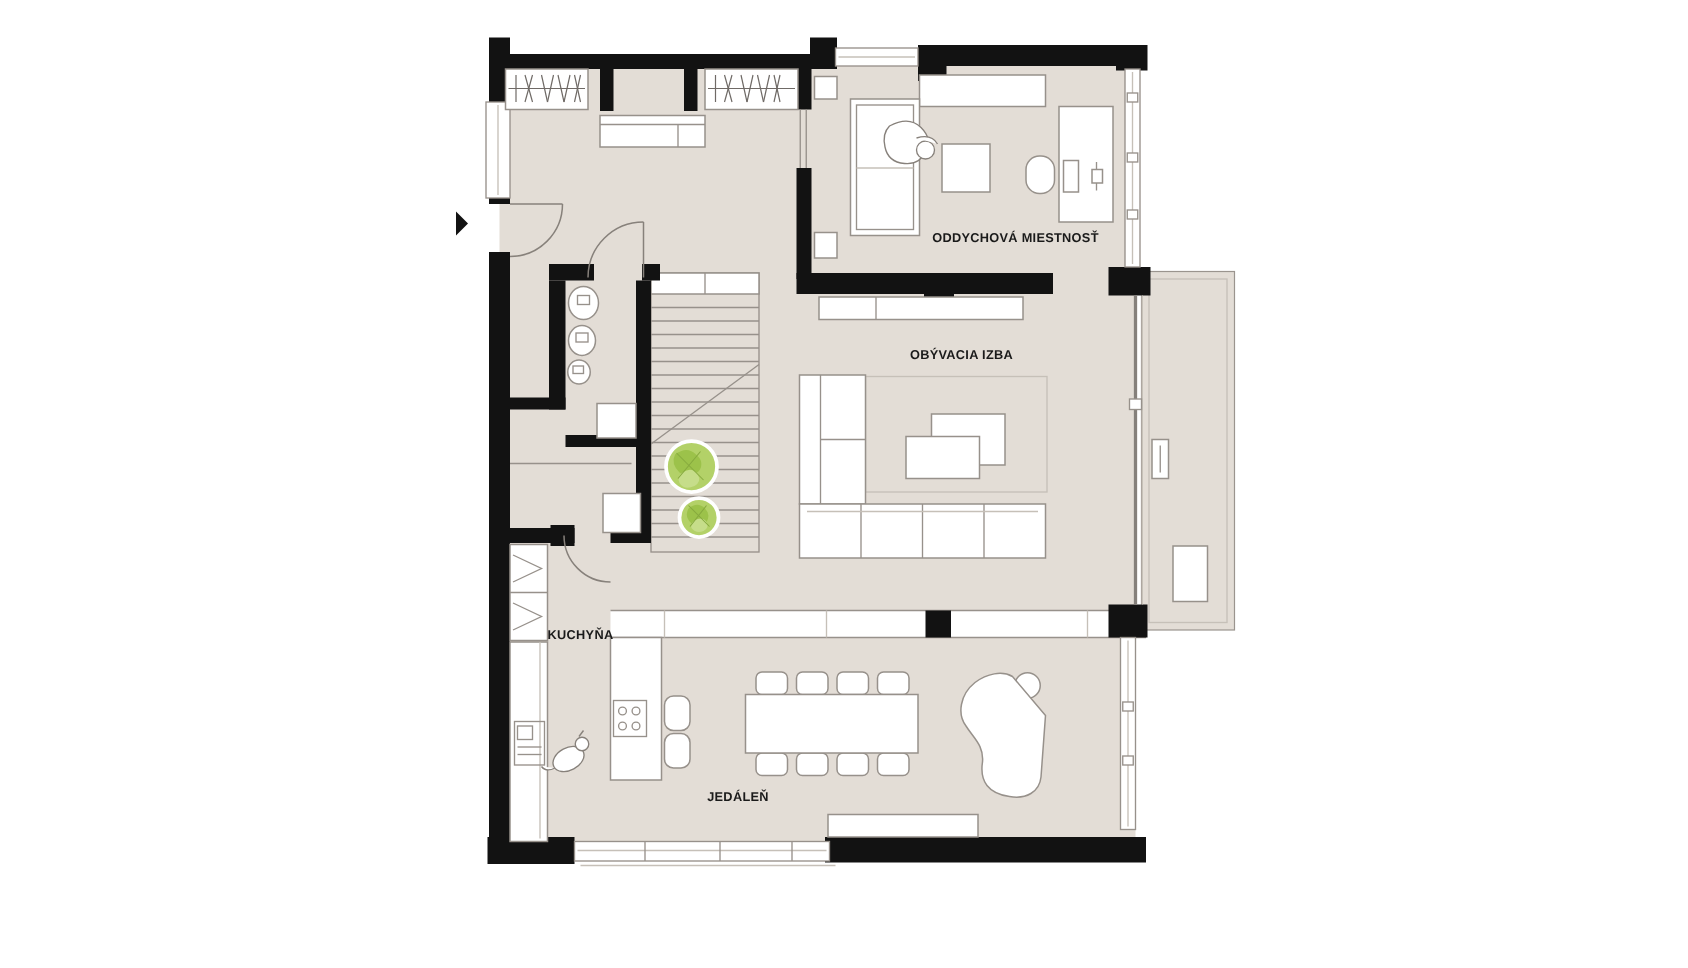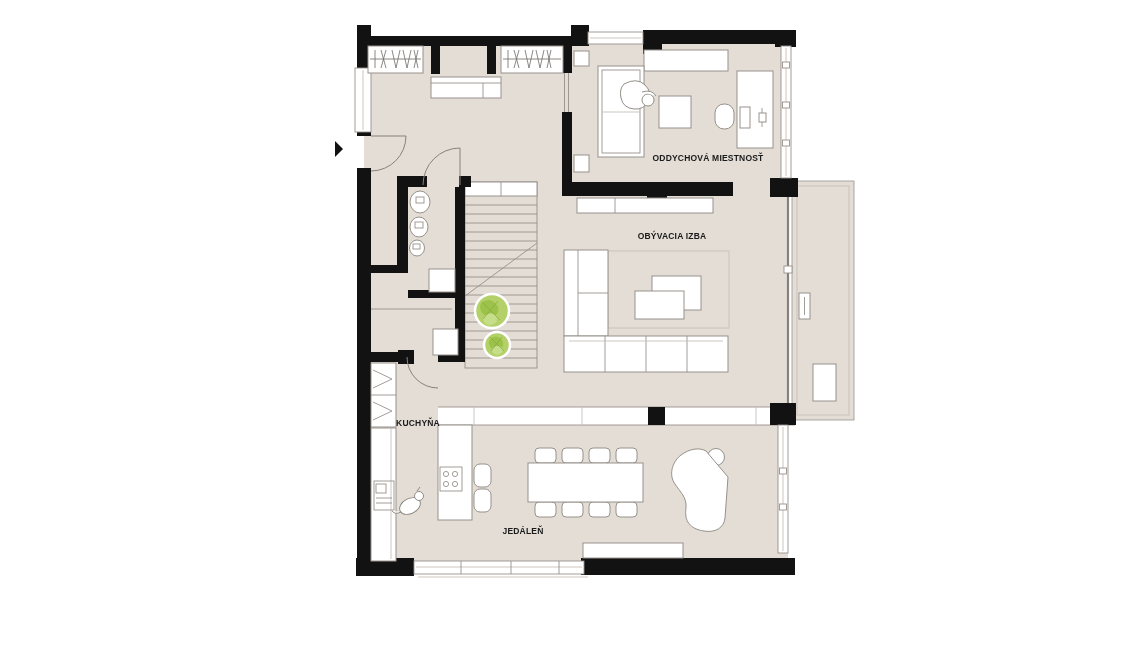--- a/index.html
+++ b/index.html
@@ -1,17 +1,17 @@
 <!DOCTYPE html>
 <html><head>
 <meta charset="utf-8">
 <style>
   html,body{margin:0;padding:0;background:#ffffff;}
   .canvas{position:relative;width:1043px;height:645px;background:#ffffff;overflow:hidden;
-          font-family:"Liberation Sans",sans-serif;padding-left:31px;}
+          font-family:"Liberation Sans",sans-serif;}
   svg{display:block;}
   .wall{fill:#121212;stroke:none;}
   .floor{fill:#e3ddd6;stroke:none;}
   .furn{fill:#ffffff;stroke:#97918b;stroke-width:1;}
   .thin{fill:none;stroke:#97918b;stroke-width:0.9;}
   .faint{fill:none;stroke:#c6c0b8;stroke-width:0.9;}
   .hanger{stroke:#6f6a66;stroke-width:0.8;fill:none;}
   .glassbox{fill:#ffffff;stroke:#97918b;stroke-width:0.9;}
   .doorarc{fill:none;stroke:#87817b;stroke-width:1;}
   .blob{fill:#ffffff;stroke:#87817b;stroke-width:0.9;}

